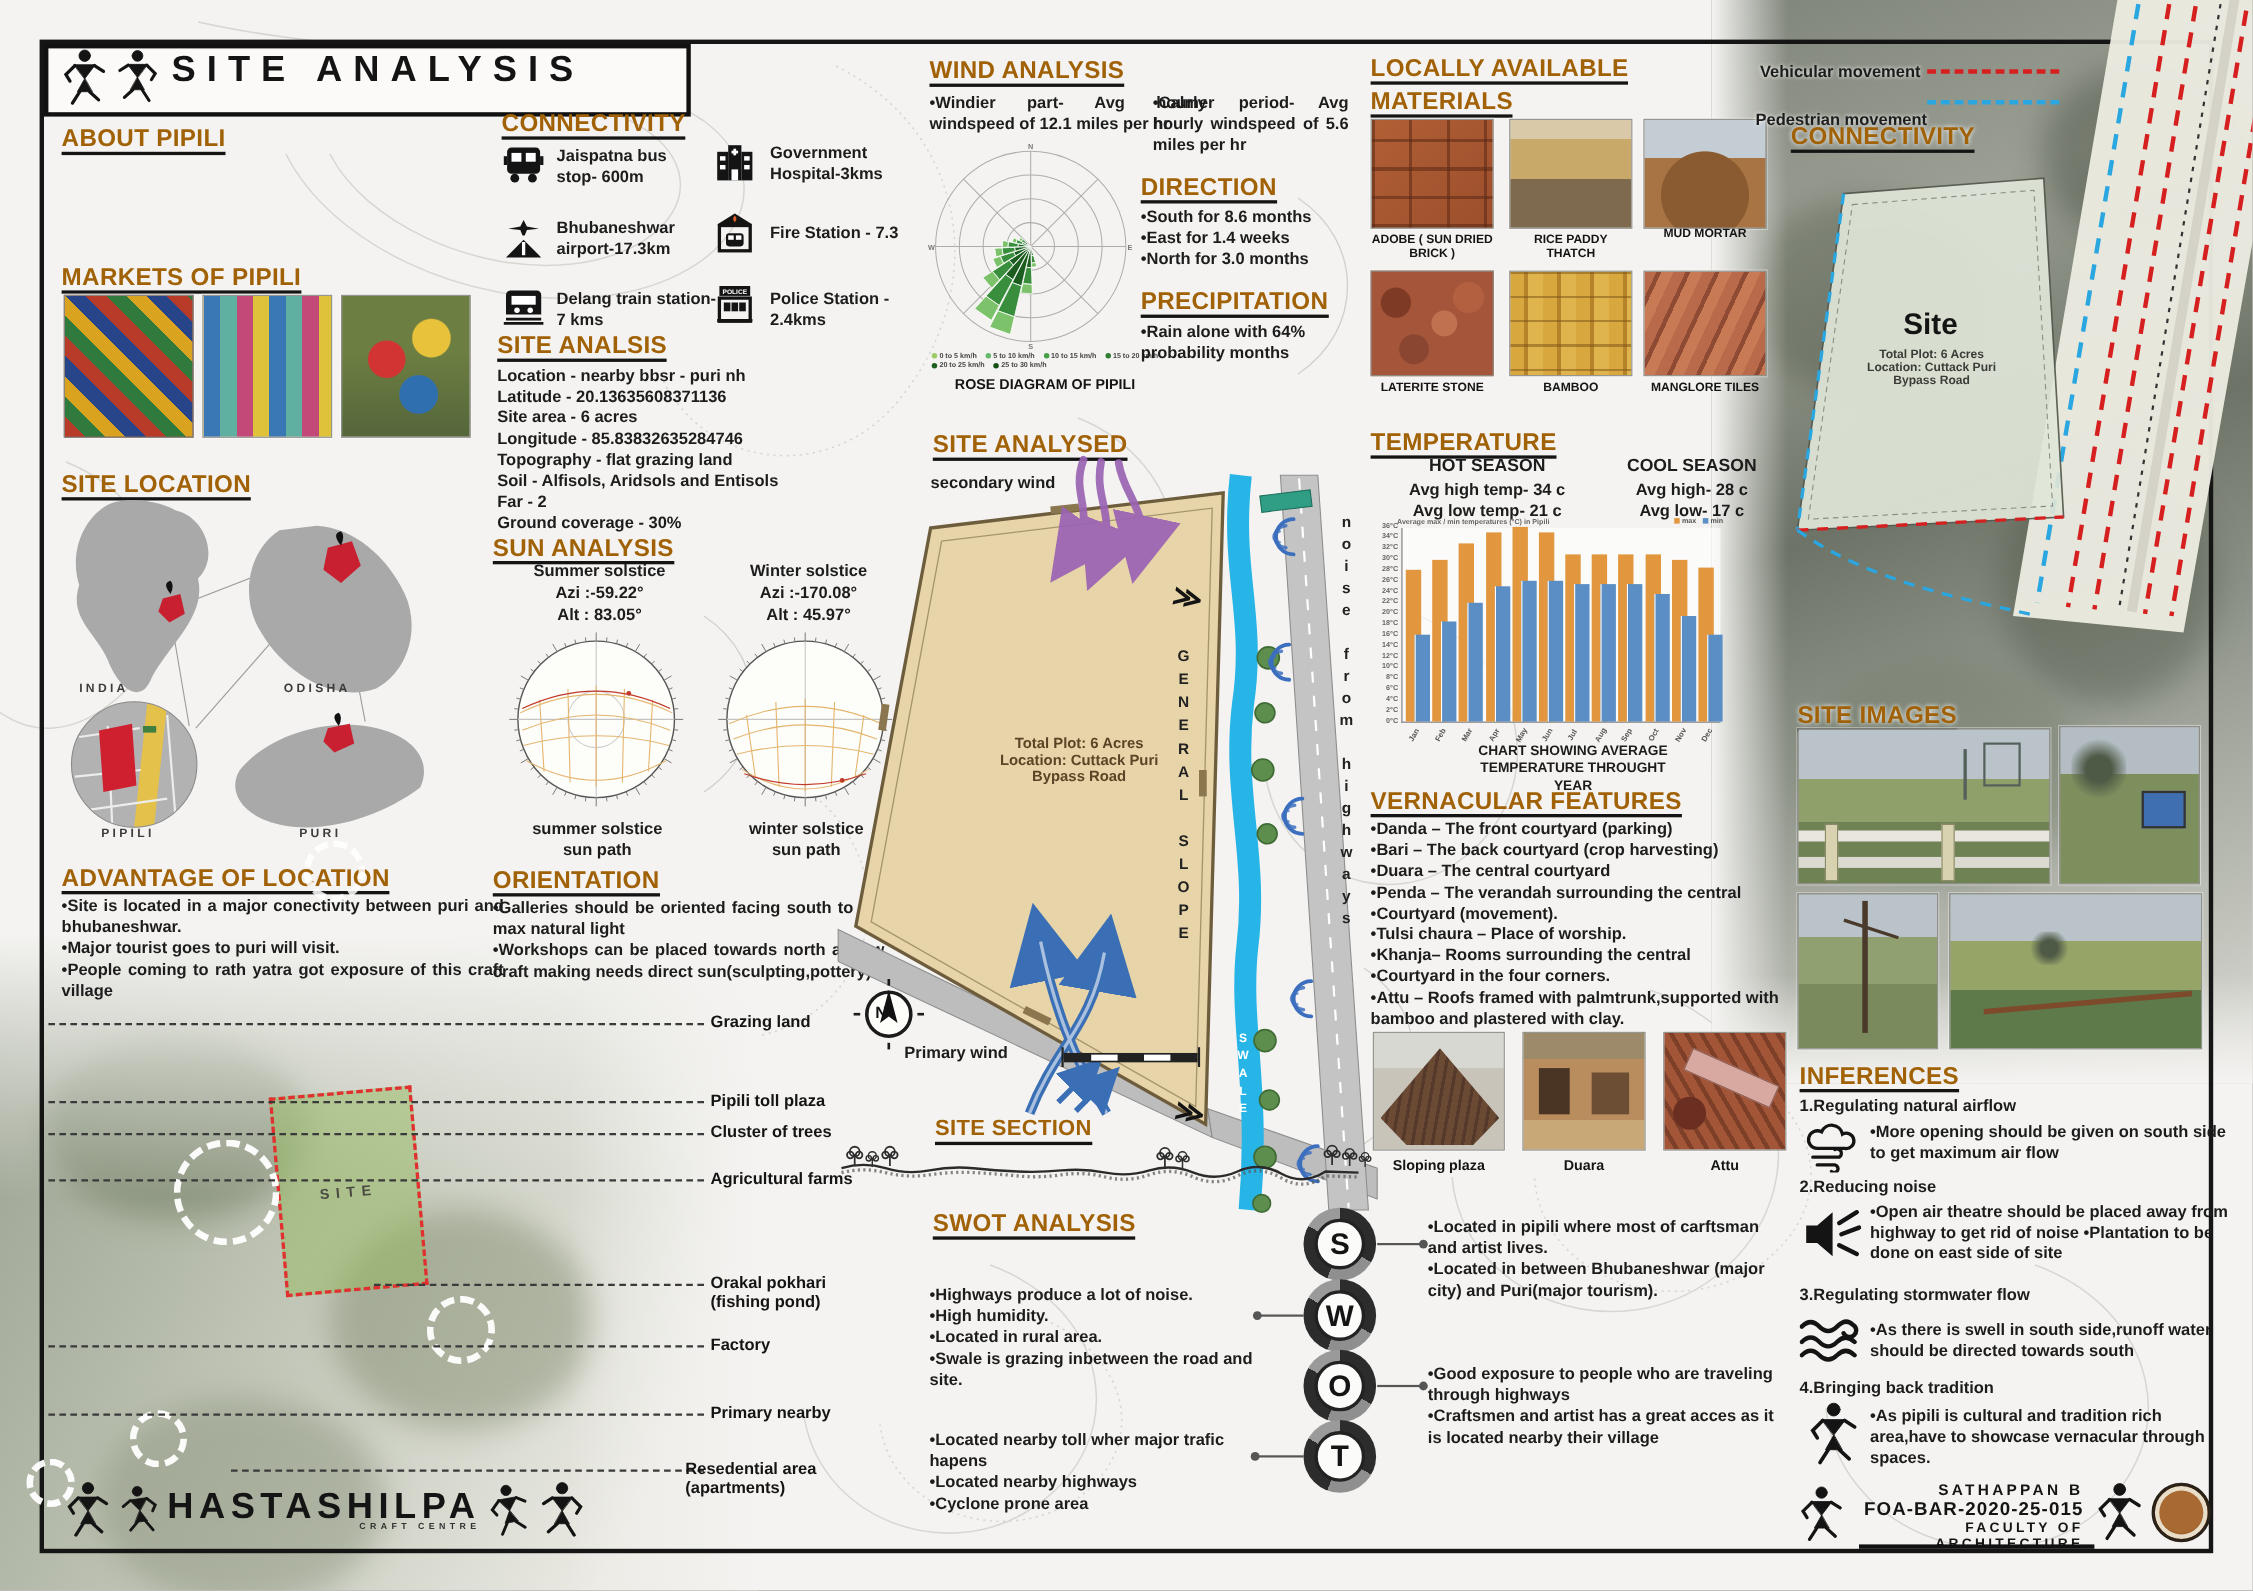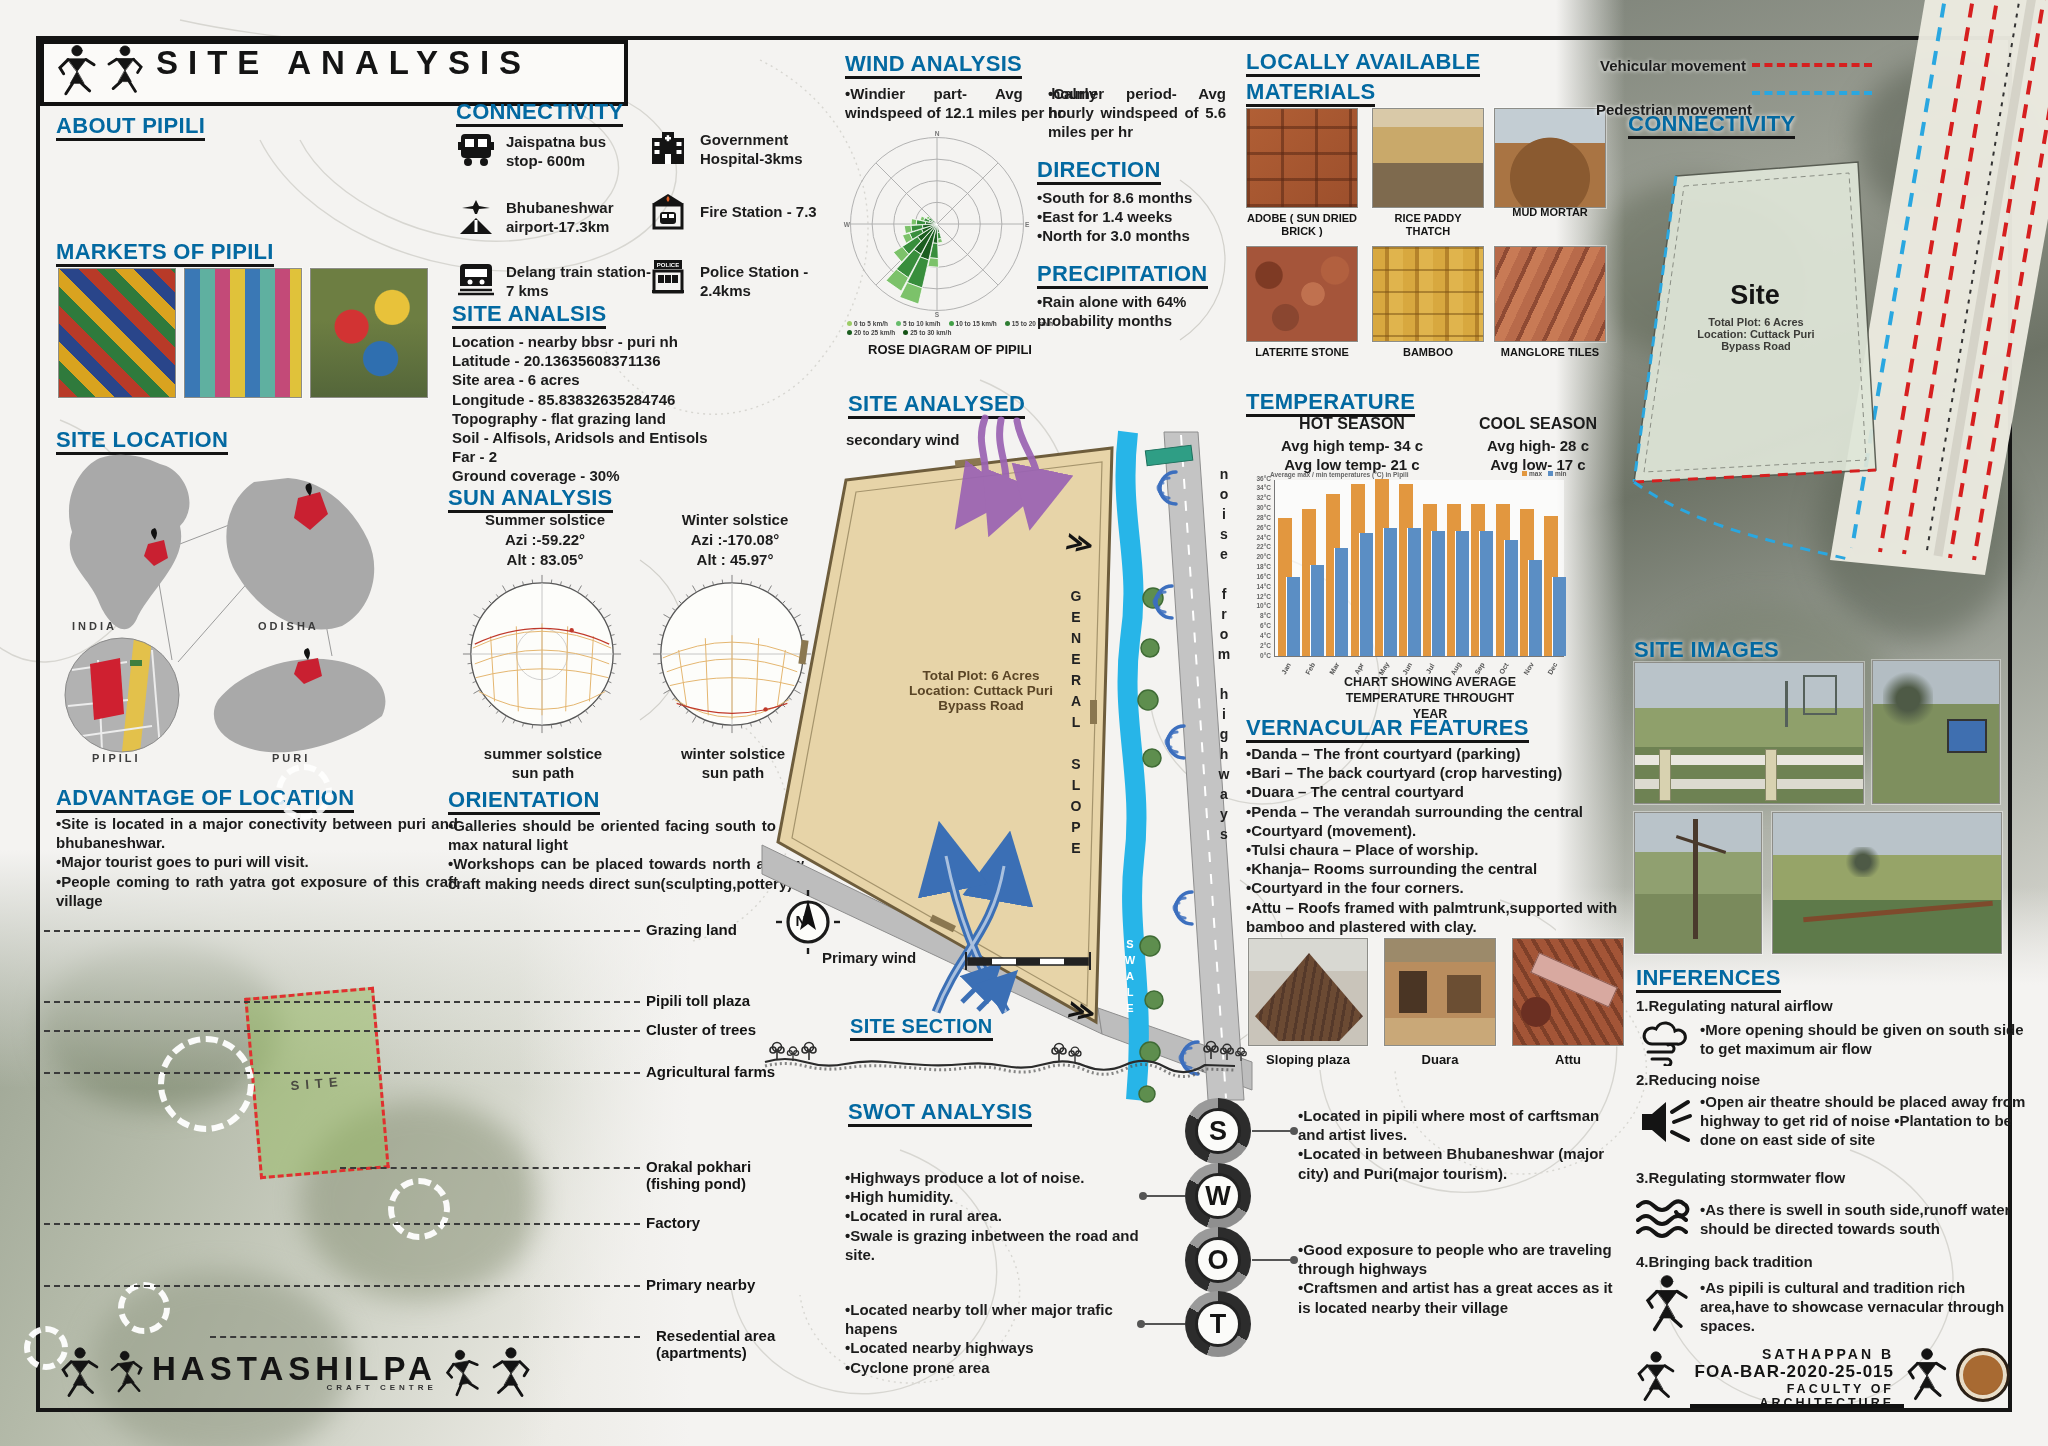--- a/index.html
+++ b/index.html
@@ -1,21 +1,21 @@
 <!DOCTYPE html>
 <html><head>
 <meta charset="utf-8">
 <style>
   *{margin:0;padding:0;box-sizing:border-box}
   html,body{background:#9a9a96}
   #poster{position:relative;width:2048px;height:1446px;background:#f4f3f1;overflow:hidden;
           font-family:"Liberation Sans",sans-serif;color:#141414}
   .abs{position:absolute}
   .h{font-weight:700;font-size:22px;letter-spacing:.3px;border-bottom:3px solid #141414;
-     display:inline-block;line-height:1.05;padding-bottom:1px;white-space:nowrap;color:#0369a1}
+     display:inline-block;line-height:1.05;padding-bottom:1px;white-space:nowrap;color:#a16207}
   .b{font-weight:700;font-size:15px;line-height:1.28;color:#1c1c1c}
   .j{text-align:justify}
   .c{text-align:center}
   .pre{white-space:pre-line}
   .photo{position:absolute;border:1px solid #8d8d88;box-shadow:0 0 0 1px rgba(255,255,255,.4)}
   .vert{writing-mode:vertical-lr;text-orientation:upright;font-weight:700;letter-spacing:5px;color:#222}
   .blob{position:absolute;border-radius:50%;filter:blur(14px)}
   .wc{position:absolute;border:6px dashed rgba(255,255,255,.95);border-radius:50%}
   .cl{position:absolute;border-top:2.5px dashed #3a3a3a;height:0}
   .clabel{position:absolute;font-weight:700;font-size:15px;white-space:pre-line;line-height:1.15}
@@ -202,21 +202,21 @@
   <div class="cl" style="left:44px;top:1072px;width:596px"></div>
   <div class="clabel" style="left:646px;top:1063px">Agricultural farms</div>
   <div class="cl" style="left:340px;top:1167px;width:300px"></div>
   <div class="clabel" style="left:646px;top:1158px">Orakal pokhari
 (fishing pond)</div>
   <div class="cl" style="left:44px;top:1223px;width:596px"></div>
   <div class="clabel" style="left:646px;top:1214px">Factory</div>
   <div class="cl" style="left:44px;top:1285px;width:596px"></div>
   <div class="clabel" style="left:646px;top:1276px">Primary nearby</div>
   <div class="cl" style="left:210px;top:1336px;width:430px"></div>
-  <div class="clabel" style="left:656px;top:1327px">Resedential area
+  <div class="clabel" style="left:623px;top:1327px">Resedential area
 (apartments)</div>
 
   <div class="abs" style="left:58px;top:1346px;display:flex;align-items:center;gap:6px">
     <svg class="warlisvg" width="44" height="52" viewBox="0 0 60 70">
         <use href="#warli"></use>
       </svg>
     <svg class="warlisvg" width="38" height="46" viewBox="0 0 60 70" style="transform:scaleX(-1) rotate(8deg)">
         <use href="#warli"></use>
       </svg>
     <div>

